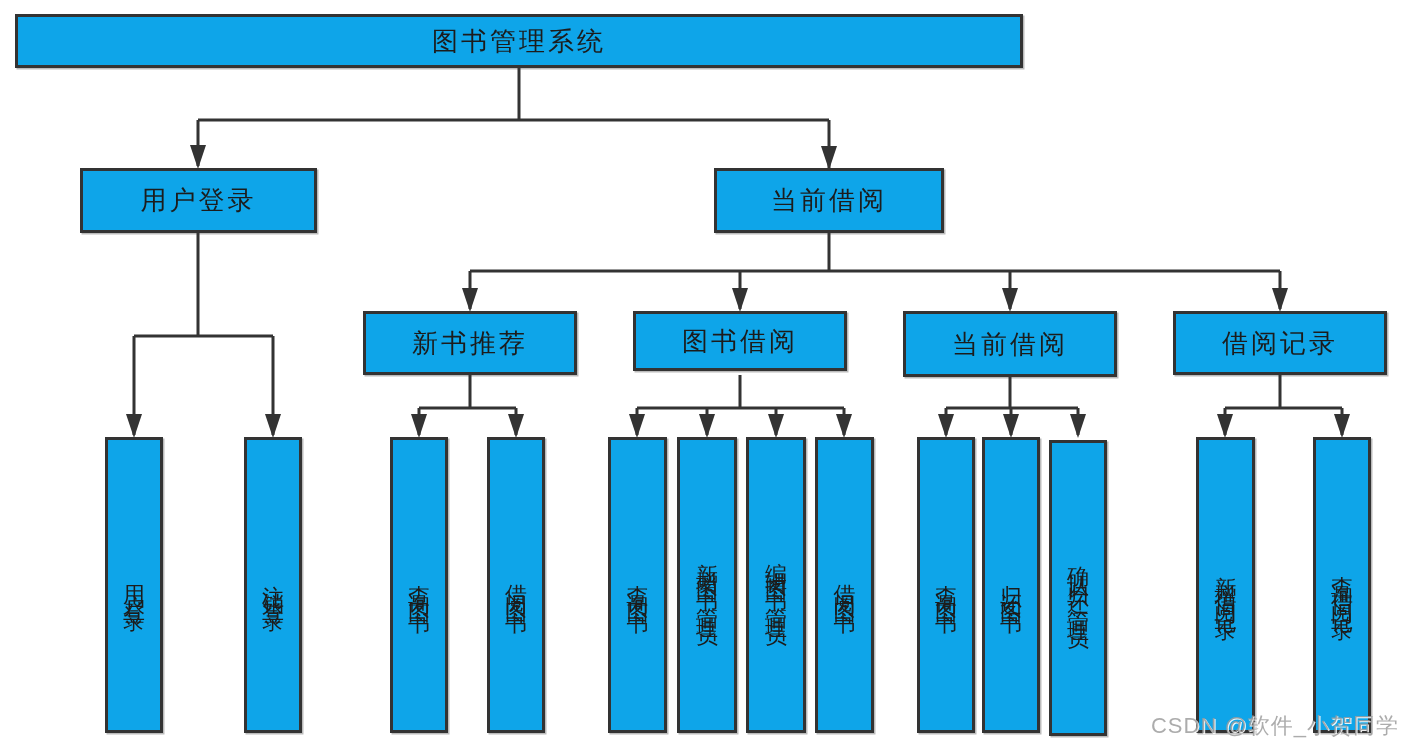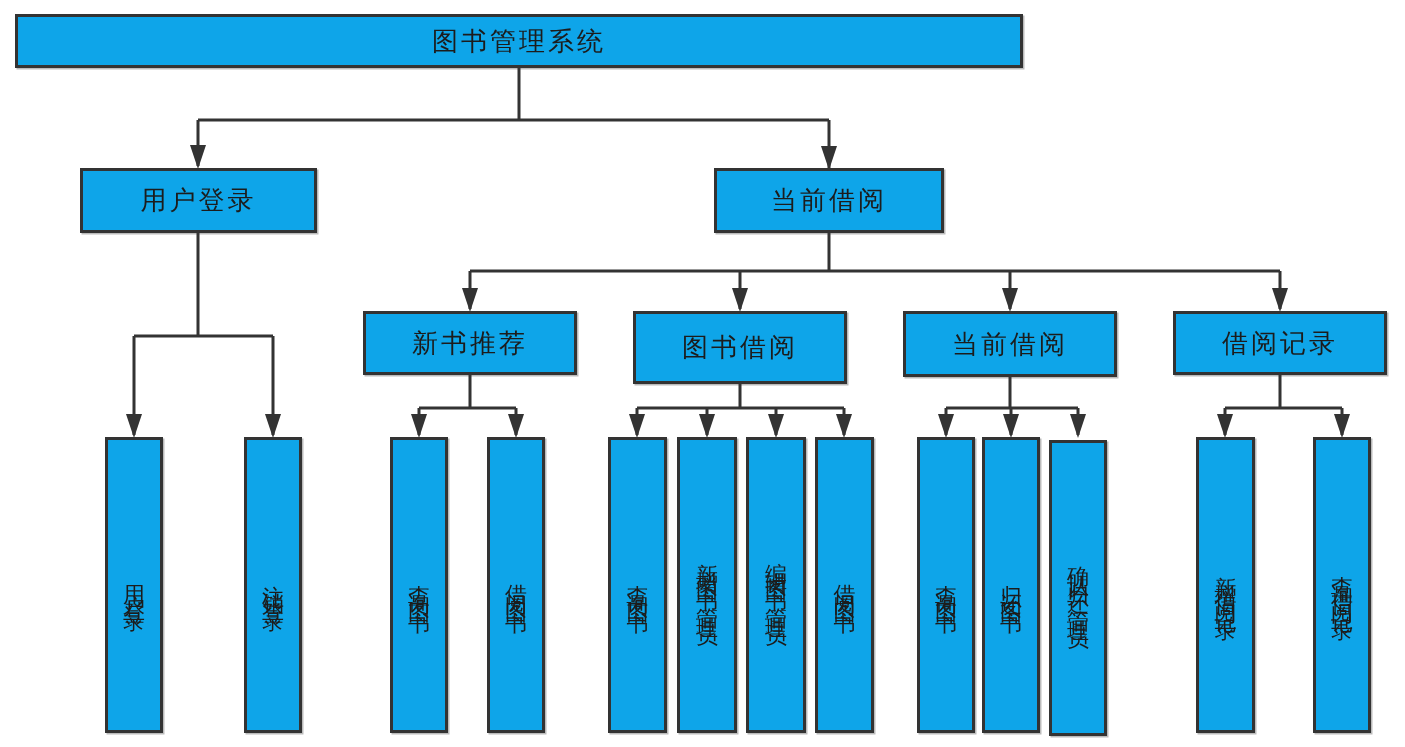--- a/index.html
+++ b/index.html
@@ -69,21 +69,21 @@
       <polygon points="1334,414 1350,414 1342,438"></polygon>
     </g>
   </svg>
 
   <div class="node hbox" style="left:15px; top:14px; width:1008px; height:54px;">图书管理系统</div>
 
   <div class="node hbox" style="left:80px; top:168px; width:237px; height:65px;">用户登录</div>
   <div class="node hbox" style="left:714px; top:168px; width:230px; height:65px;">当前借阅</div>
 
   <div class="node hbox" style="left:363px; top:311px; width:214px; height:64px;">新书推荐</div>
-  <div class="node hbox" style="left:633px; top:311px; width:214px; height:73px;">图书借阅</div>
+  <div class="node hbox" style="left:633px; top:311px; width:214px; height:60px;">图书借阅</div>
   <div class="node hbox" style="left:903px; top:311px; width:214px; height:66px;">当前借阅</div>
   <div class="node hbox" style="left:1173px; top:311px; width:214px; height:64px;">借阅记录</div>
 
   <div class="node vbox" style="left:105px; top:437px; width:58px; height:296px;">用户登录</div>
   <div class="node vbox" style="left:244px; top:437px; width:58px; height:296px;">注销登录</div>
 
   <div class="node vbox" style="left:390px; top:437px; width:58px; height:296px;">查询图书</div>
   <div class="node vbox" style="left:487px; top:437px; width:58px; height:296px;">借阅图书</div>
 
   <div class="node vbox" style="left:608px; top:437px; width:59px; height:296px;">查询图书</div>
@@ -91,13 +91,14 @@
   <div class="node vbox" style="left:746px; top:437px; width:60px; height:296px;">编辑图书（管理员）</div>
   <div class="node vbox" style="left:815px; top:437px; width:59px; height:296px;">借阅图书</div>
 
   <div class="node vbox" style="left:917px; top:437px; width:58px; height:296px;">查询图书</div>
   <div class="node vbox" style="left:982px; top:437px; width:58px; height:296px;">归还图书</div>
   <div class="node vbox" style="left:1049px; top:440px; width:58px; height:296px;">确认归还（管理员）</div>
 
   <div class="node vbox" style="left:1196px; top:437px; width:59px; height:296px;">新增借阅记录</div>
   <div class="node vbox" style="left:1313px; top:437px; width:58px; height:296px;">查询借阅记录</div>
 
+  <div class="watermark">CSDN @软件_小贺同学</div>
 </div>
 
 </body></html>

